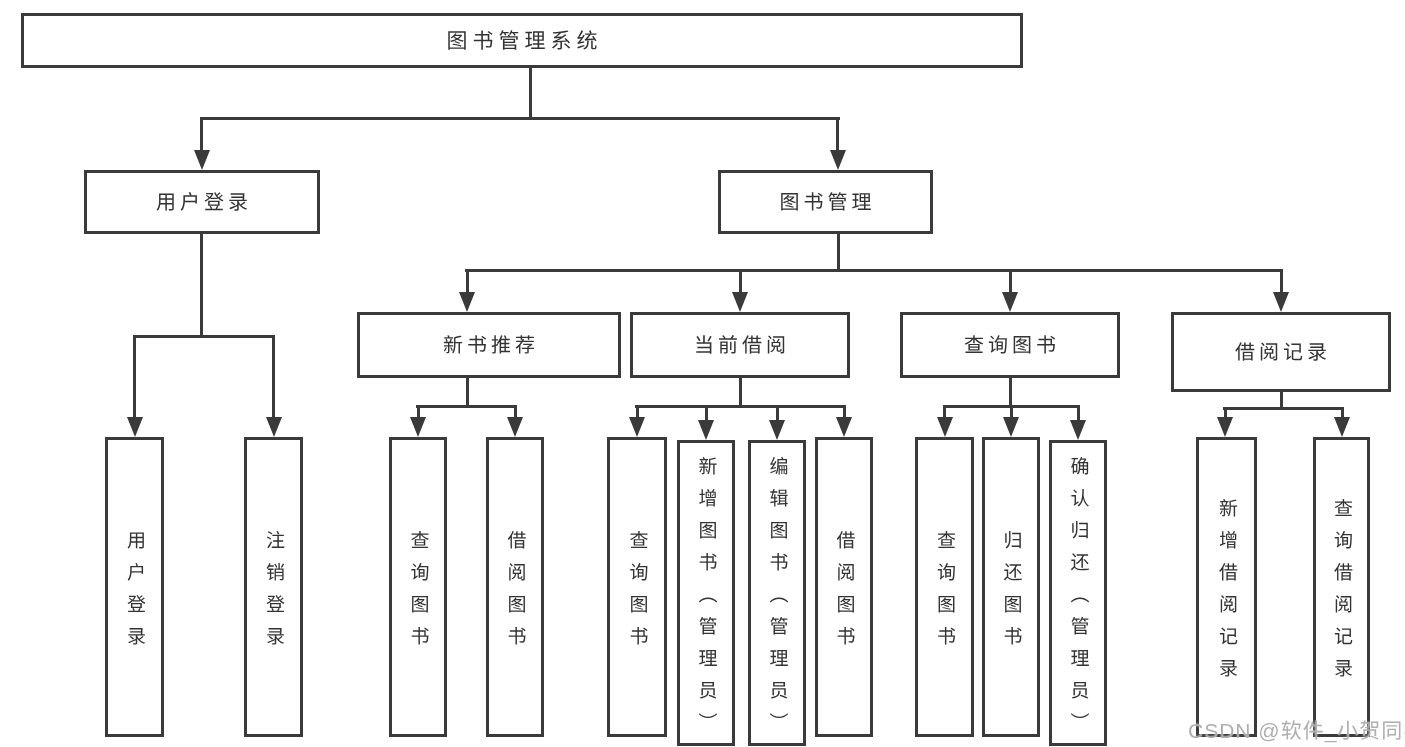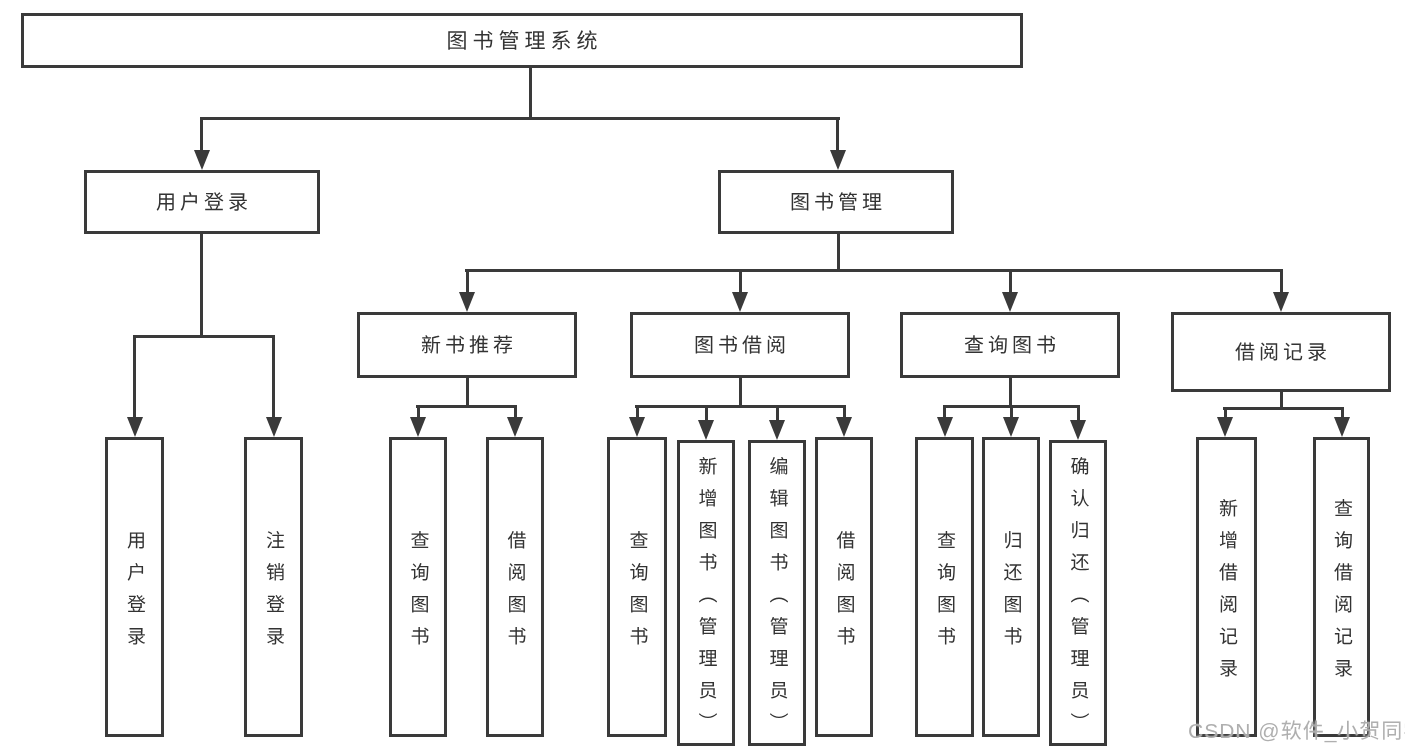--- a/index.html
+++ b/index.html
@@ -40,29 +40,29 @@
 
 <div id="canvas">
 
   <div class="box" style="left:21px;top:13px;width:1002px;height:55px">
     <span class="lbl">图书管理系统</span>
   </div>
 
   <div class="box small" style="left:84px;top:170px;width:236px;height:64px">
     <span class="lbl">用户登录</span>
   </div>
-  <div class="box small" style="left:718px;top:170px;width:236px;height:64px">
+  <div class="box small" style="left:718px;top:170px;width:215px;height:64px">
     <span class="lbl">图书管理</span>
   </div>
 
-  <div class="box small" style="left:357px;top:312px;width:220px;height:66px">
+  <div class="box small" style="left:357px;top:312px;width:264px;height:66px">
     <span class="lbl">新书推荐</span>
   </div>
   <div class="box small" style="left:630px;top:312px;width:220px;height:66px">
-    <span class="lbl">图书借阅</span>
+    <span class="lbl">当前借阅</span>
   </div>
   <div class="box small" style="left:900px;top:312px;width:220px;height:66px">
     <span class="lbl">查询图书</span>
   </div>
   <div class="box small" style="left:1171px;top:312px;width:220px;height:80px">
     <span class="lbl">借阅记录</span>
   </div>
 
   <div class="box leaf" style="left:105px;top:437px;width:59px;height:300px">
     <span class="lbl">用户登录</span>

